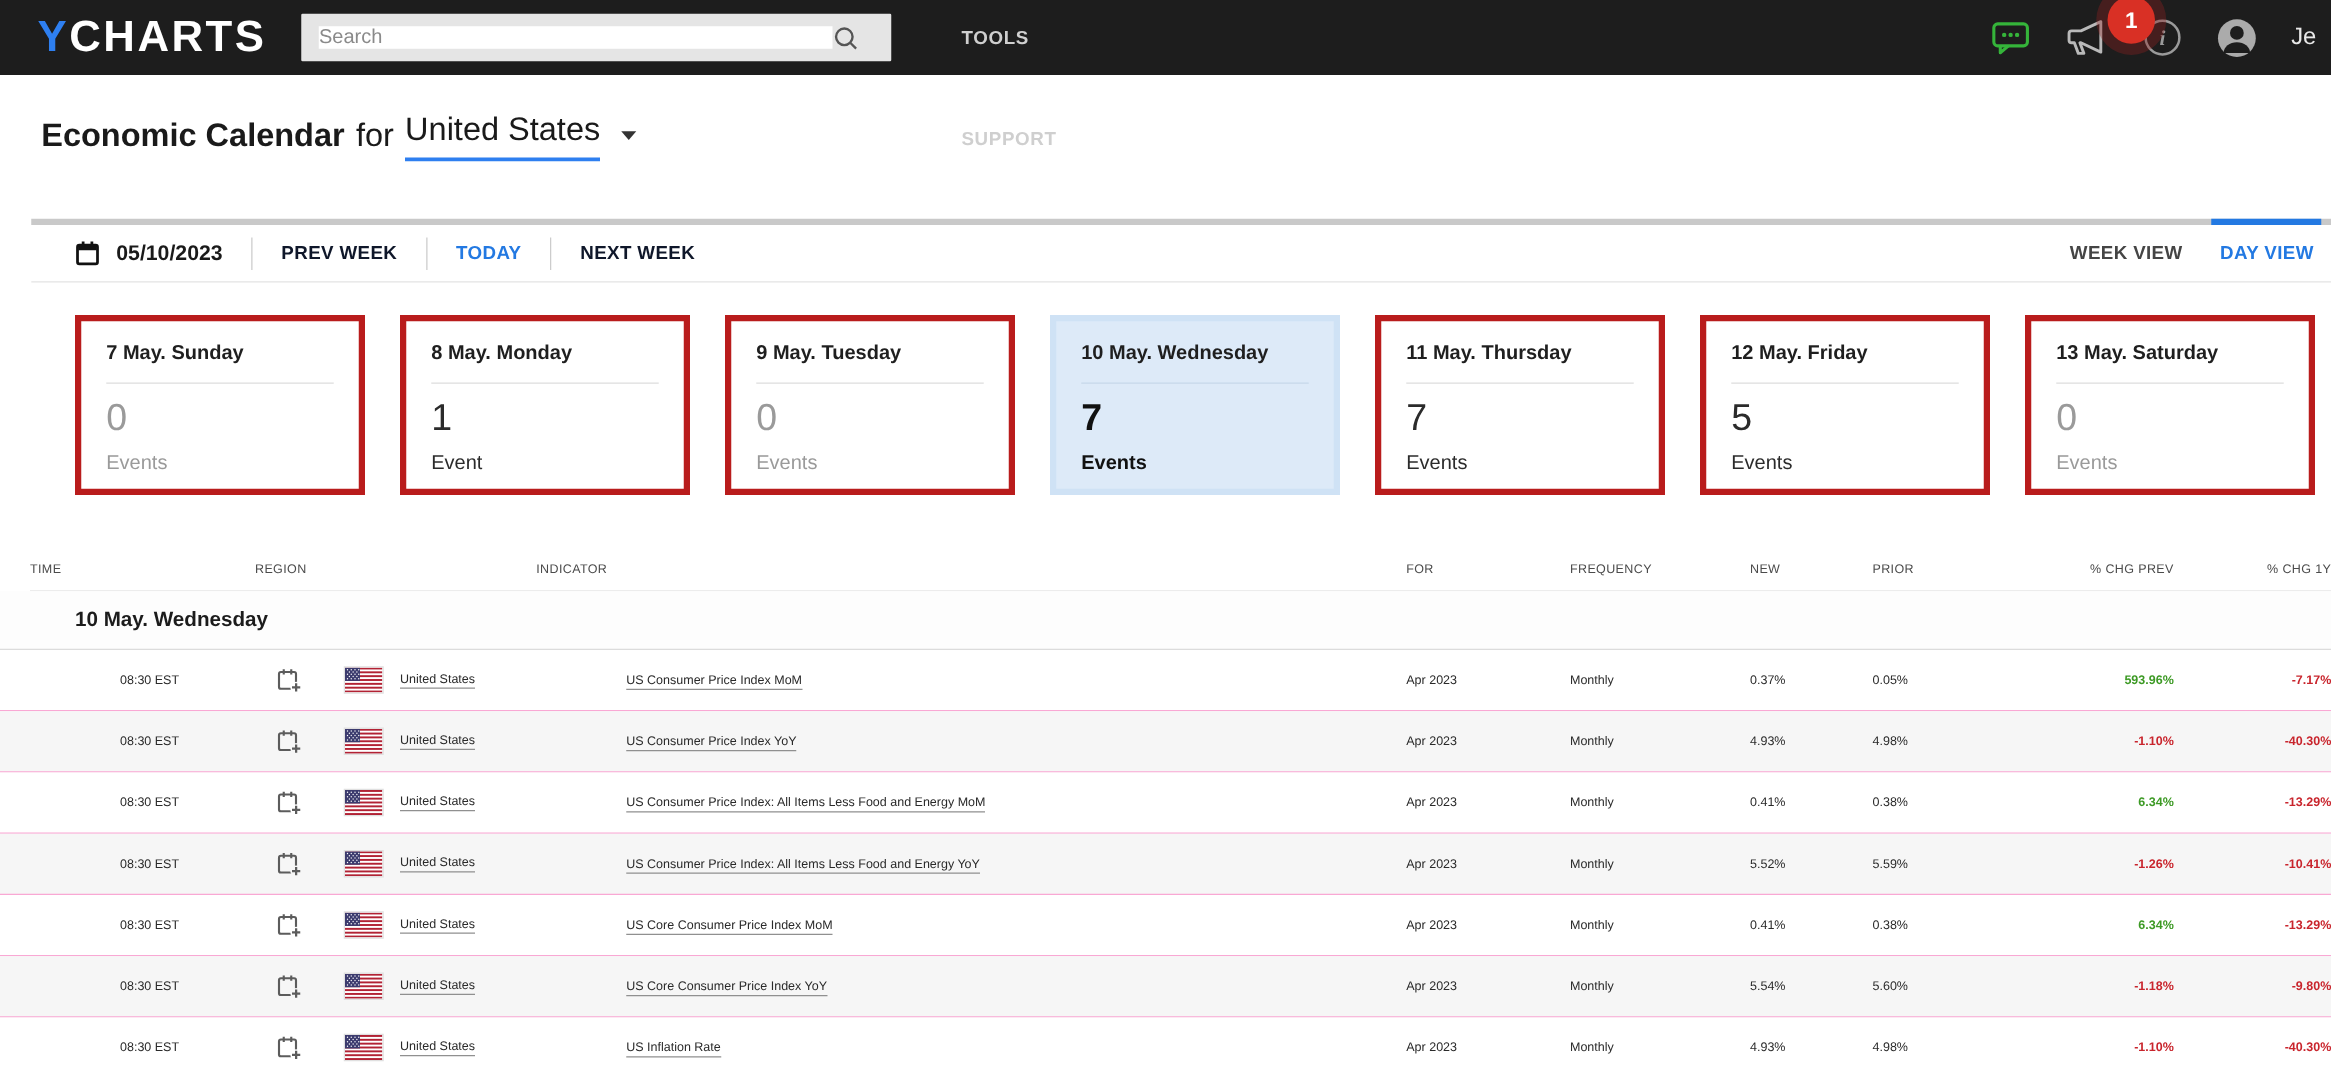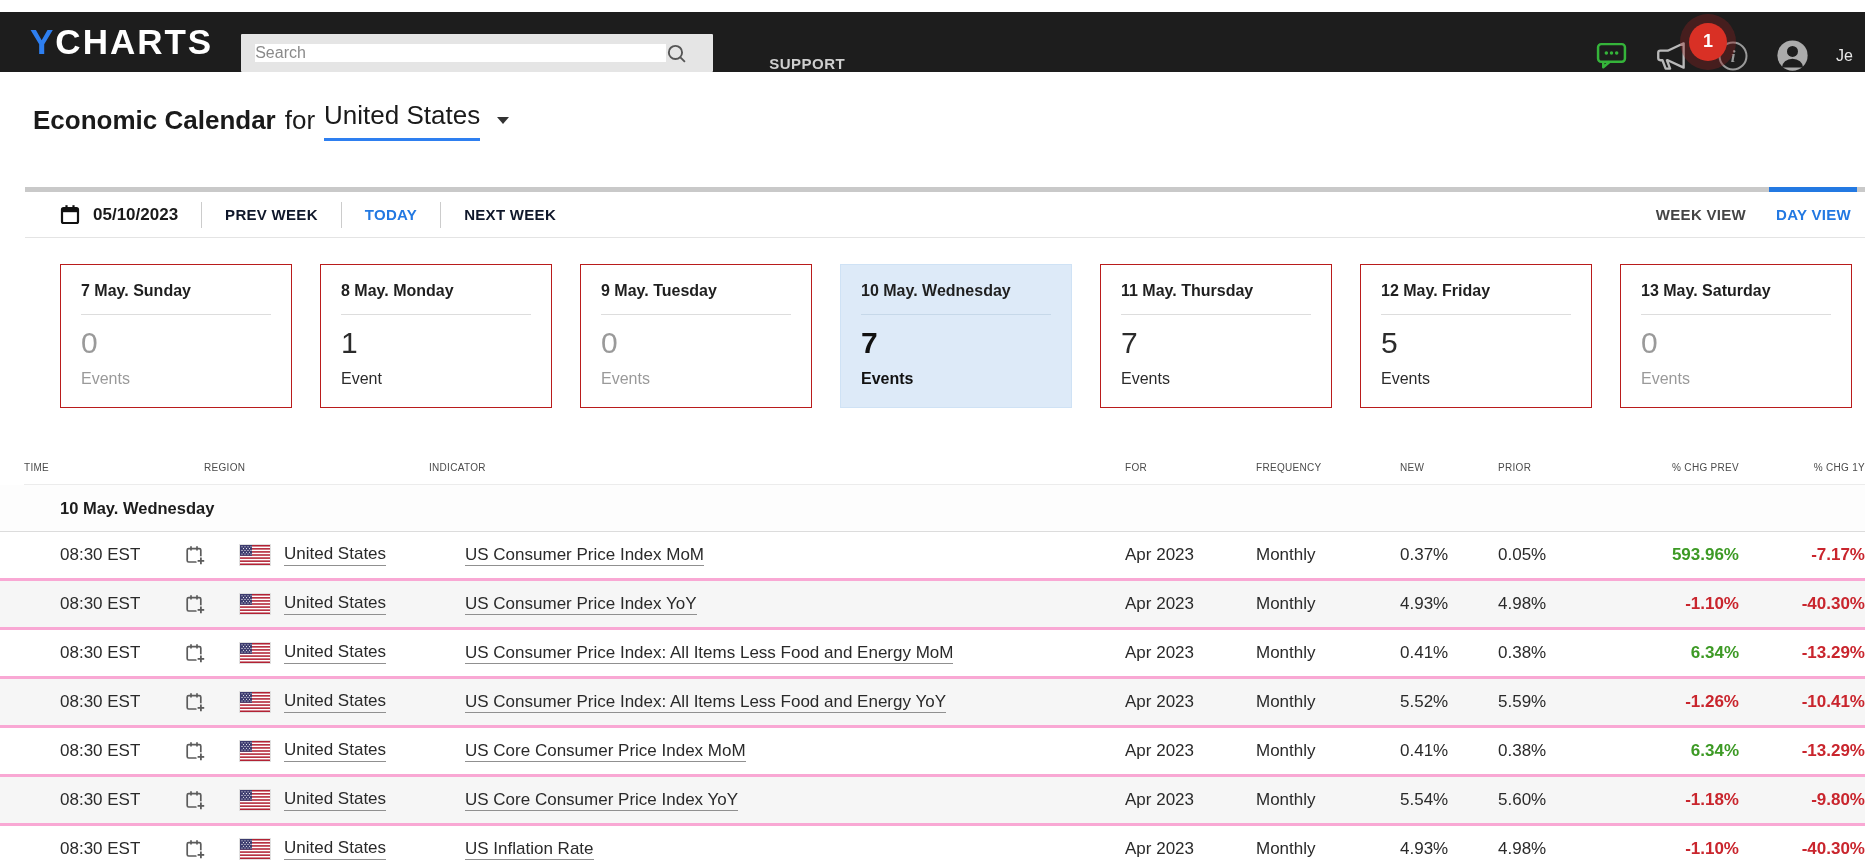--- a/index.html
+++ b/index.html
@@ -1,38 +1,38 @@
 <!DOCTYPE html>
 <html><head>
 <meta charset="utf-8">
 <style>
   * { margin:0; padding:0; box-sizing:border-box; }
   html,body { width:1865px; height:860px; overflow:hidden; background:#fff;
     font-family:"Liberation Sans", sans-serif; }
 
   
-  .nav { height:60px; background:#1d1d1d; display:flex; align-items:flex-end;
-    padding:0 10px 0 30px;margin-top:12px; }
+  .nav { height:60px; background:#1d1d1d; display:flex; align-items:center;
+    padding:0 10px 0 30px; }
   .logo { font-size:35px; font-weight:bold; letter-spacing:2px; color:#fff; line-height:60px; white-space:nowrap; }
   .logo .logo-y { color:#2e7ff0; }
   .searchbox { margin-left:28px; width:472px; height:38px; background:#e5e5e5;
     display:flex; align-items:center; padding:0 26px 0 14px; border-radius:1px; }
   .searchbox input { flex:1; border:none; outline:none; font-size:16px; color:#333;
     font-family:"Liberation Sans", sans-serif; }
   .searchbox input::placeholder { color:#8a8a8a; }
   .nav-links { display:flex; gap:64px; margin-left:56px;flex-direction:column; }
   .nav-link { color:#cfcfcf; font-weight:bold; font-size:15px; letter-spacing:.5px; cursor:pointer; }
   .nav-right { margin-left:auto; display:flex; align-items:center; gap:27px; padding-right:2px; }
   .icon-btn { display:flex; align-items:center; cursor:pointer; }
   .info-wrap { position:relative; }
   .badge { position:absolute; left:-28px; top:-17px; width:38px; height:38px;
     background:#d93025; border-radius:50%; color:#fff; font-size:18px; font-weight:bold;
     display:flex; align-items:center; justify-content:center;
     box-shadow:0 0 0 9px rgba(150,35,35,.35); }
-  .username { color:#e8e8e8; font-size:16px; white-space:nowrap; }
+  .username { color:#e8e8e8; font-size:19px; white-space:nowrap; }
 
   
   .page-title { margin:28px 0 0 33px; font-size:26px; color:#1a1a1a; display:flex; align-items:center; }
   .pt-bold { font-weight:bold; }
   .pt-for { margin:0 9px; }
   .pt-region { border-bottom:3px solid #2e7ff0; padding-bottom:7px; cursor:pointer; }
   .pt-caret { width:0; height:0; border-left:6px solid transparent; border-right:6px solid transparent;
     border-top:7px solid #333; display:inline-block; margin-left:17px; align-self:center; }
 
   
@@ -43,42 +43,42 @@
   .tb-sep { width:1px; height:26px; background:#ccc; margin:0 23px; }
   .tb-btn { font-size:15px; font-weight:bold; letter-spacing:.3px; color:#0f172a; cursor:pointer; white-space:nowrap; }
   .tb-btn.active { color:#2379e2; }
   .tb-right { margin-left:auto; display:flex; align-items:center; gap:30px; padding-right:14px; }
   .view-btn { font-size:15px; font-weight:bold; letter-spacing:.3px; color:#454545; cursor:pointer; }
   .view-btn.active { color:#2379e2; }
   .day-tab-bar { position:absolute; top:-5px; right:8px; width:88px; height:5px; background:#2379e2; }
 
   
   .cards { display:flex; gap:28px; margin:26px 13px 0 60px; }
-  .card { width:232px; height:144px; border:1px solid #b91c1c; background:#fff;
+  .card { width:232px; height:144px; border:5px solid #b91c1c; background:#fff;
     padding:17px 20px 0 20px; cursor:pointer; flex:none; }
   .card-title { font-size:16px; font-weight:bold; color:#1f1f1f; white-space:nowrap; }
   .card-divider { height:1px; background:#ddd; margin:14px 0 11px; }
   .card-count { font-size:30px; color:#2b2b2b; line-height:1.15; }
   .card-label { font-size:16px; color:#2b2b2b; margin-top:9px; }
   .card.empty .card-count, .card.empty .card-label { color:#9a9a9a; }
   .card.selected { background:#ddeaf8; border-color:#cfe2f5; }
   .card.selected .card-divider { background:#c6d8e9; }
   .card.selected .card-count, .card.selected .card-label { font-weight:bold; color:#111; }
 
   
   .table { margin-top:42px; --grid-cols:125px 55px 225px 1fr 131px 144px 98px 100px 141px 126px; }
   .thead { display:grid; grid-template-columns:var(--grid-cols); height:35px; align-items:center;
     font-size:10px; color:#4b4b4b; letter-spacing:.3px;
     border-bottom:1px solid #ececec;margin-left:24px; }
   .th-right { text-align:right; }
   .group-row { height:47px; display:flex; align-items:center; padding-left:60px;
     font-weight:bold; font-size:16.5px; color:#1c1c1c; border-bottom:1px solid #dcdcdc; background:#fdfdfd; }
   .event-row { --rowbg:#fff; display:grid; grid-template-columns:var(--grid-cols); height:49px;
-    align-items:center; padding-left:60px; border-bottom:3px solid #f9a8d4;
-    font-size:17px; color:#2a2a2a; background:var(--rowbg); }
+    align-items:center; padding-left:96px; border-bottom:1px solid #f9a8d4;
+    font-size:10px; color:#2a2a2a; background:var(--rowbg); }
   .rows > div:nth-of-type(even) { --rowbg:#f6f6f6; }
   .c-region { display:flex; align-items:center; gap:14px; }
   .flag { flex:none; display:block; outline:1px solid #e0e0e0; }
   .link { border-bottom:1px solid #909090; padding-bottom:1px; cursor:pointer; white-space:nowrap; }
   .c-num { text-align:left; }
   .c-chg { text-align:right; font-weight:bold; }
   .pos { color:#3d9a25; }
   .neg { color:#c9252d; }
 </style>
 </head>

